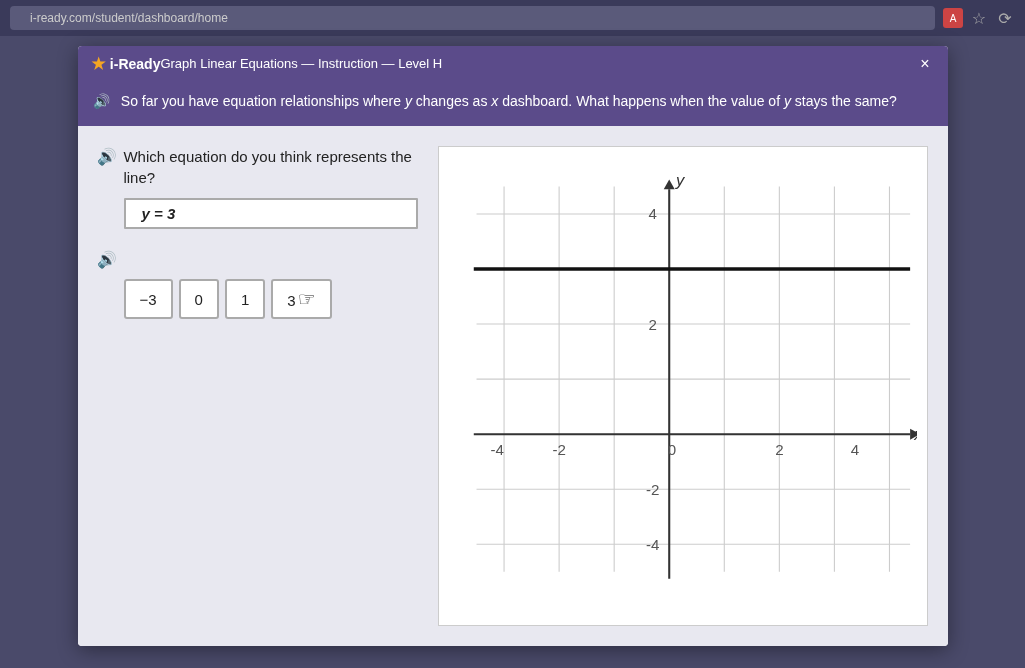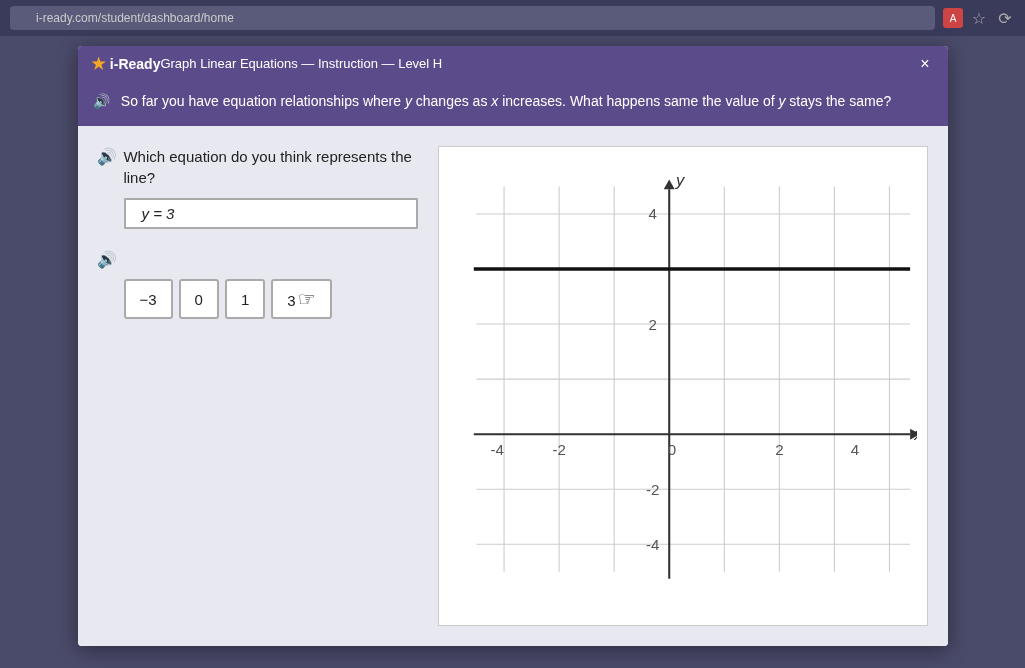--- a/index.html
+++ b/index.html
@@ -20,21 +20,21 @@
       gap: 8px;
     }
 
     .url-bar {
       flex: 1;
       height: 24px;
       background: #5a5a7a;
       border-radius: 4px;
       color: #ccc;
       font-size: 12px;
-      padding: 0 26px;
+      padding: 0 20px;
       display: flex;
       align-items: center;
     }
 
     .browser-icons {
       display: flex;
       gap: 6px;
       align-items: center;
     }
 
@@ -166,20 +166,21 @@
     .equation-box {
       display: inline-block;
       background: white;
       border: 2px solid #aaa;
       padding: 5px 16px;
       font-size: 15px;
       font-style: italic;
       color: #222;
       border-radius: 1px;
       margin-left: 26px;
+      font-weight: bold;
     }
 
     .answer-options {
       display: flex;
       gap: 6px;
       margin-left: 26px;
     }
 
     .answer-btn {
       background: white;
@@ -235,21 +236,21 @@
         <span class="logo-star">★</span>
         <span>i-Ready</span>
       </div>
       <div class="lesson-title">Graph Linear Equations — Instruction — Level H</div>
       <button class="close-btn">×</button>
     </div>
 
     <div class="intro-bar">
       <div class="intro-text">
         <span class="speaker-icon">🔊</span>
-        <span>So far you have equation relationships where </span><em>y</em><span> changes as </span><em>x</em><span> increases. What happens same the value of </span><em>y</em><span> stays the same?</span>
+        <span>So far you have equation relationships where </span><em>y</em><span> changes as </span><em>x</em><span> dashboard. What happens when the value of </span><em>y</em><span> stays the same?</span>
       </div>
     </div>
 
     <div class="lesson-body">
 
       <div class="left-panel">
 
         <div class="question-block">
           <div class="question-text">
             <button class="speaker-btn">🔊</button>

